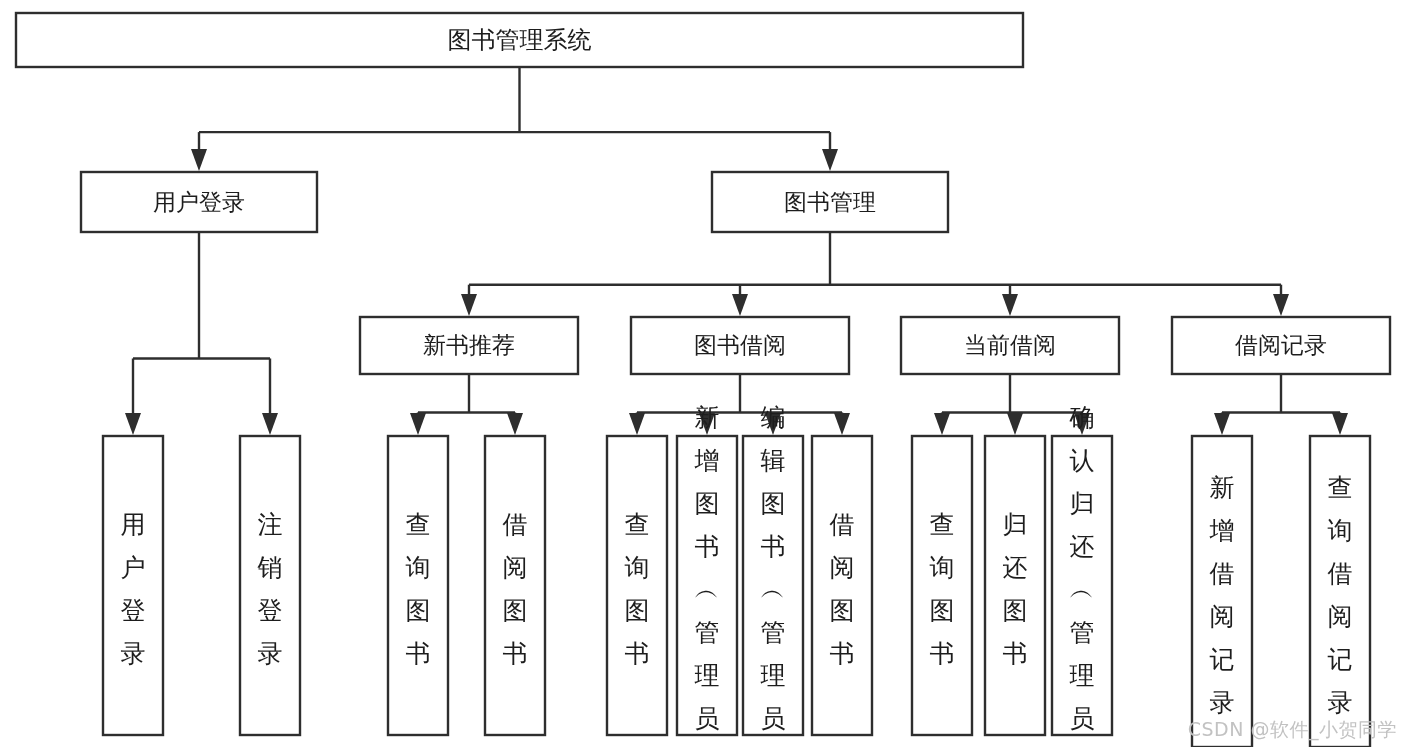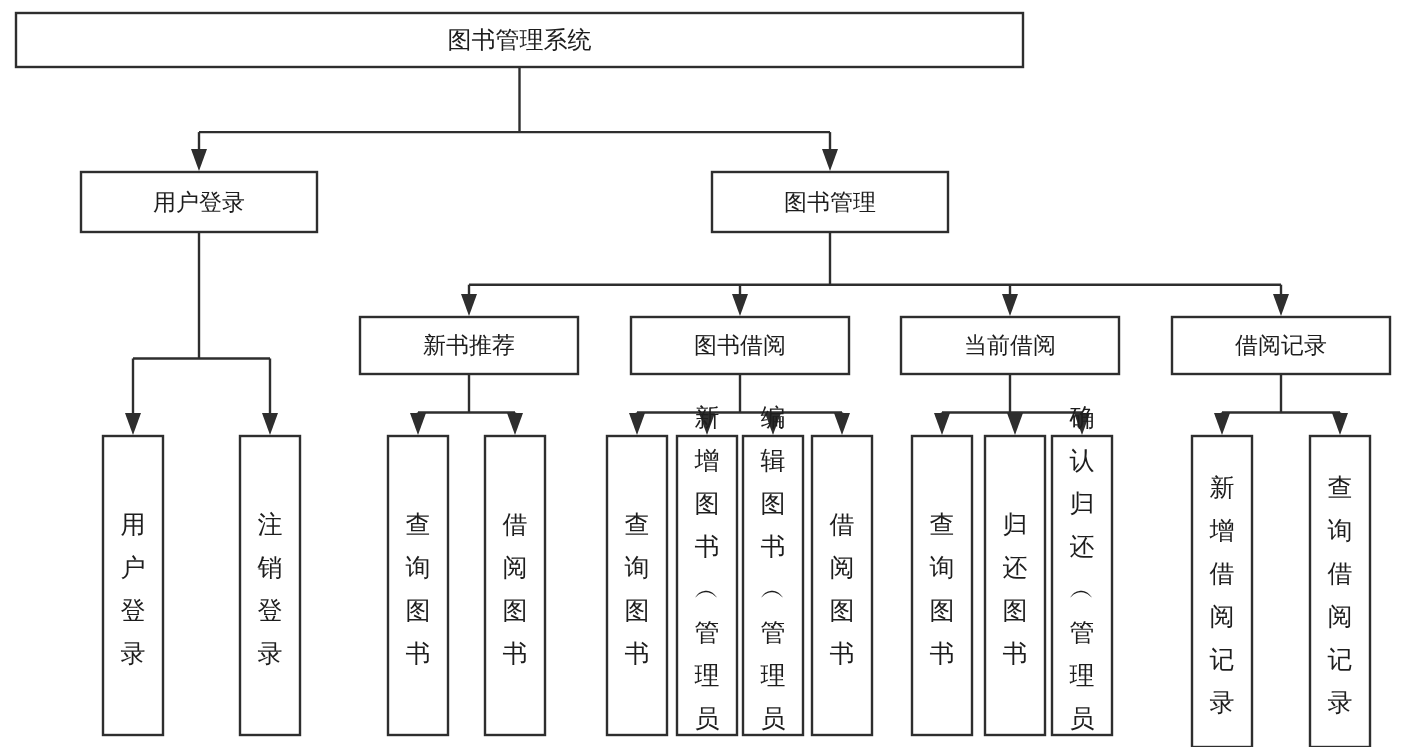--- a/index.html
+++ b/index.html
@@ -220,13 +220,14 @@
         <g>
           <rect x="1192" y="436" width="60" height="311" class="node-box"></rect>
           <text x="1222" y="496.04" class="leaf-label"><tspan x="1222" dy="0">新</tspan><tspan x="1222" dy="43">增</tspan><tspan x="1222" dy="43">借</tspan><tspan x="1222" dy="43">阅</tspan><tspan x="1222" dy="43">记</tspan><tspan x="1222" dy="43">录</tspan></text>
         </g>
         <g>
           <rect x="1310" y="436" width="60" height="311" class="node-box"></rect>
           <text x="1340" y="496.04" class="leaf-label"><tspan x="1340" dy="0">查</tspan><tspan x="1340" dy="43">询</tspan><tspan x="1340" dy="43">借</tspan><tspan x="1340" dy="43">阅</tspan><tspan x="1340" dy="43">记</tspan><tspan x="1340" dy="43">录</tspan></text>
         </g>
       </g>
   </svg>
+  <div class="watermark">CSDN @软件_小贺同学</div>
 </div>
 
 </body></html>

